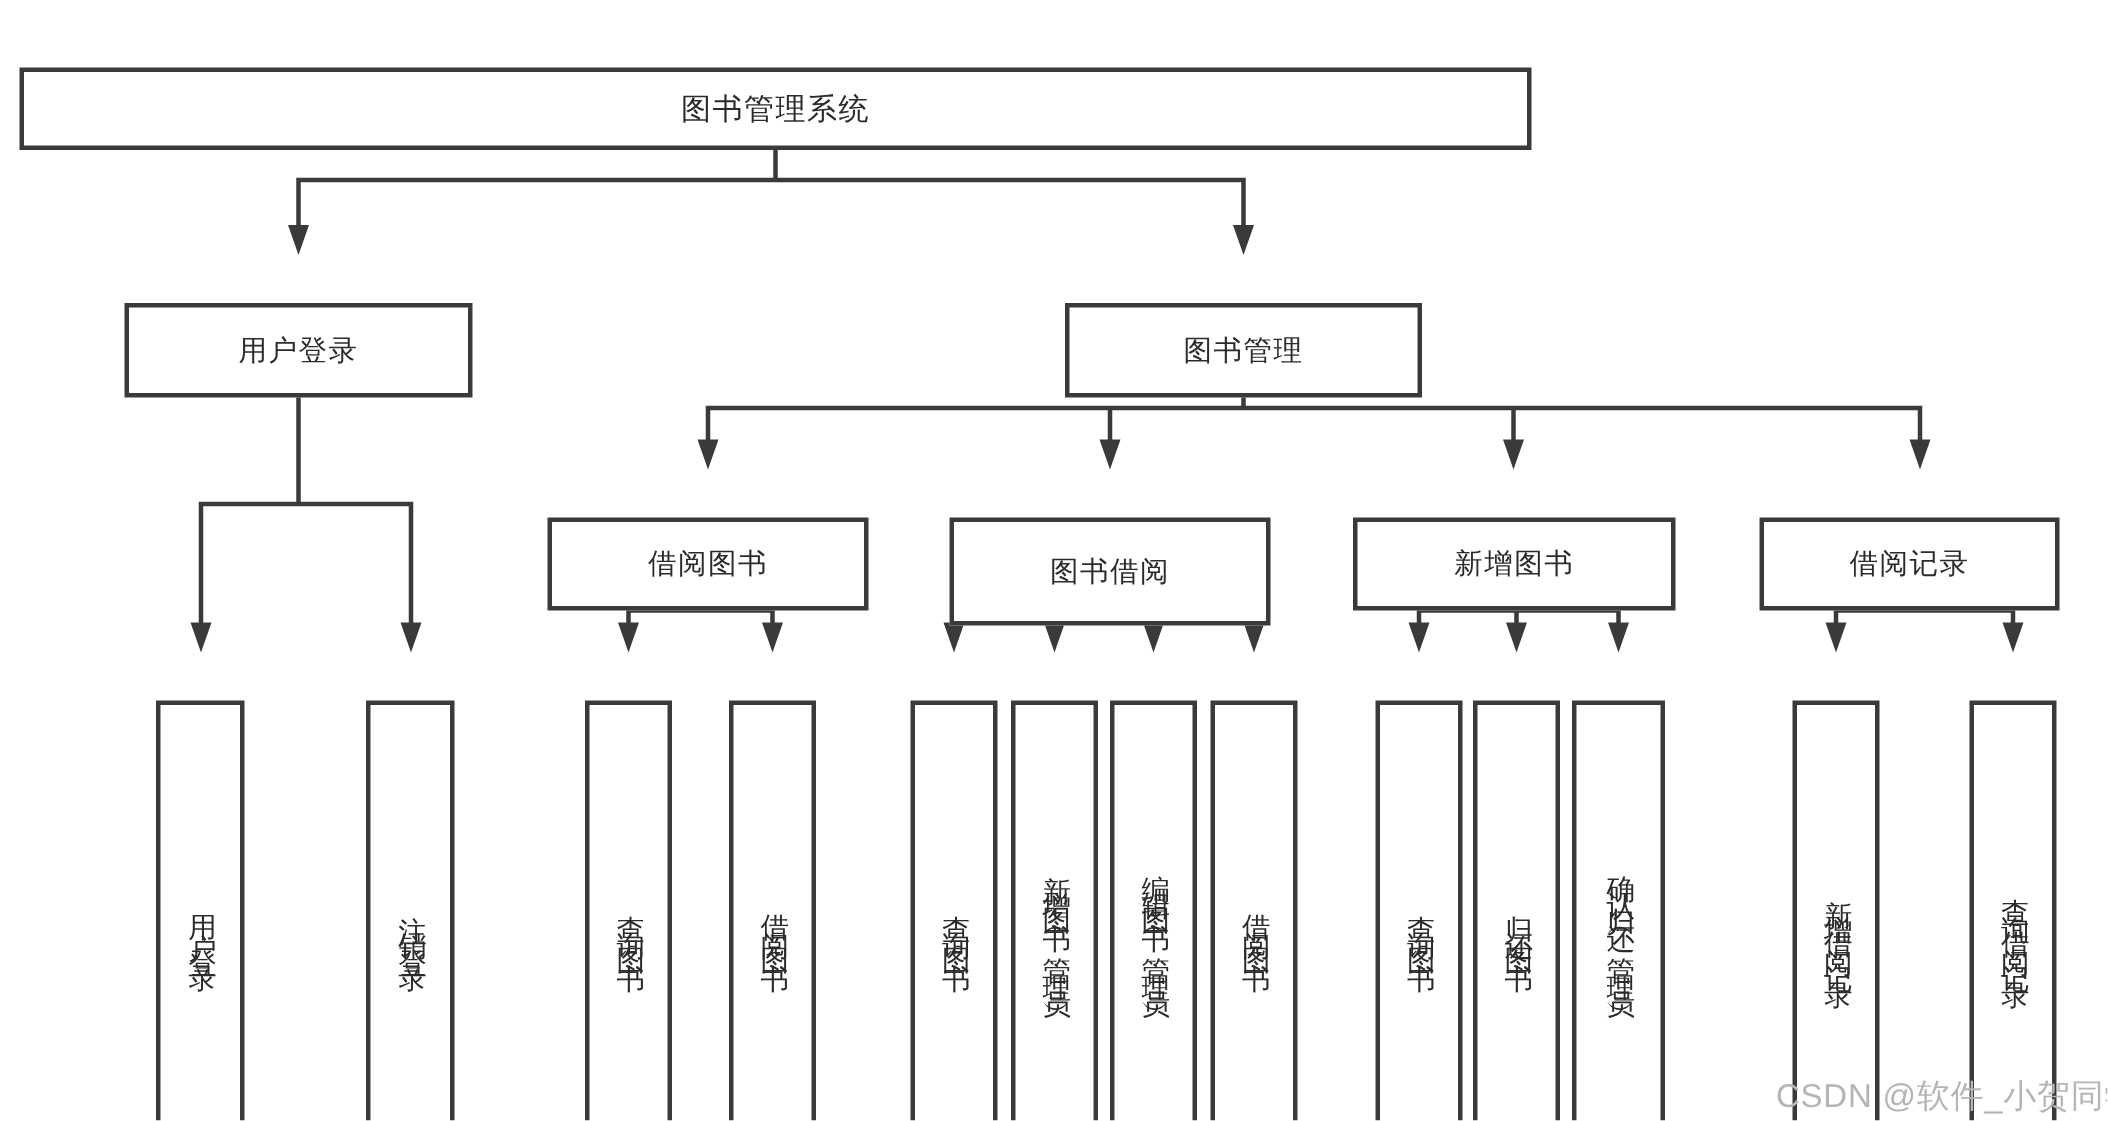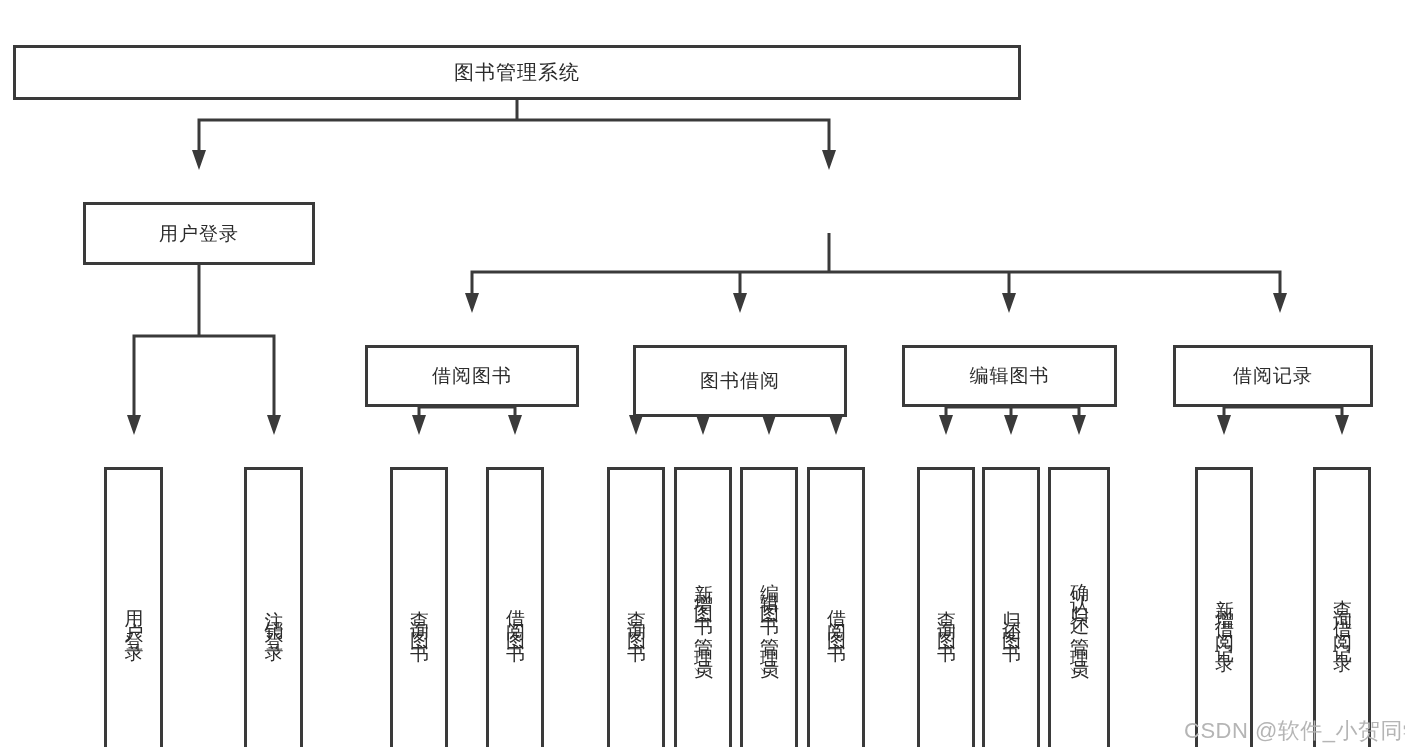--- a/index.html
+++ b/index.html
@@ -76,29 +76,32 @@
     <path class="a" d="M1217,415 L1231,415 L1224,435 Z M1335,415 L1349,415 L1342,435 Z"></path>
   </svg>
 
   <div class="box root" style="left:13px;top:13px;width:1008px;height:55px;">
     <span>图书管理系统</span>
   </div>
 
   <div class="box" style="left:83px;top:170px;width:232px;height:63px;">
     <span>用户登录</span>
   </div>
+  <div class="box" style="left:710px;top:170px;width:238px;height:63px;">
+    <span>图书管理</span>
+  </div>
 
   <div class="box" style="left:365px;top:313px;width:214px;height:62px;">
     <span>借阅图书</span>
   </div>
   <div class="box" style="left:633px;top:313px;width:214px;height:72px;">
     <span>图书借阅</span>
   </div>
   <div class="box" style="left:902px;top:313px;width:215px;height:62px;">
-    <span>编辑图书</span>
+    <span>新增图书</span>
   </div>
   <div class="box" style="left:1173px;top:313px;width:200px;height:62px;">
     <span>借阅记录</span>
   </div>
 
   <div class="box vbox" style="left:104px;top:435px;width:59px;height:300px;">
     <span>用户登录</span>
   </div>
   <div class="box vbox" style="left:244px;top:435px;width:59px;height:300px;">
     <span>注销登录</span>

